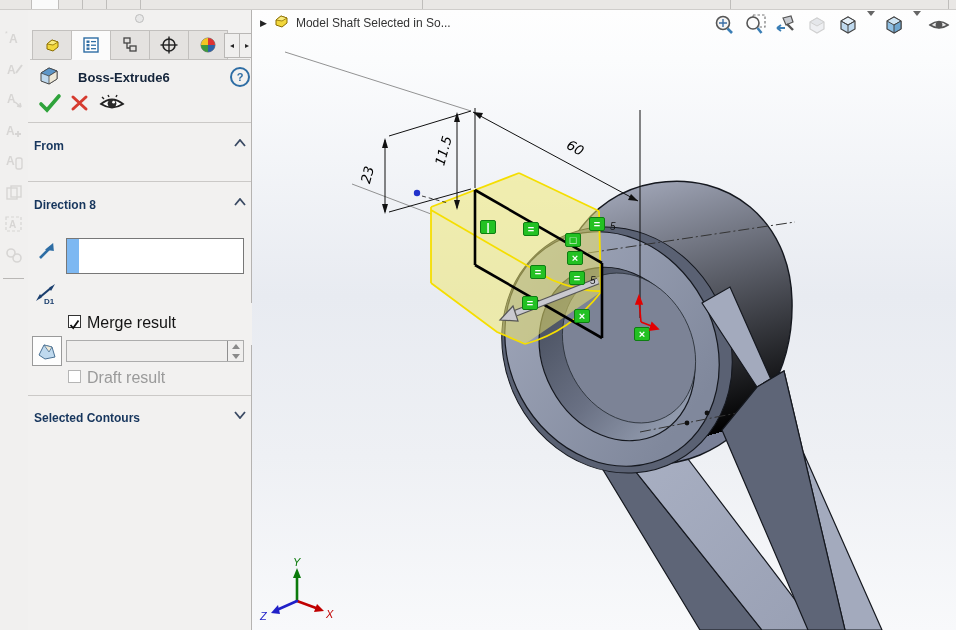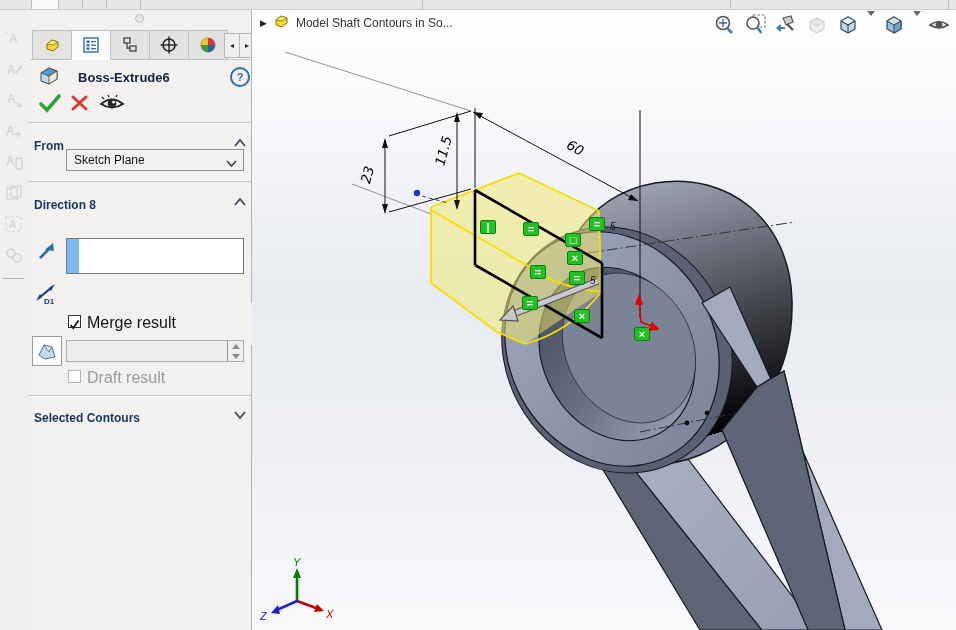--- a/index.html
+++ b/index.html
@@ -213,26 +213,20 @@
         </svg>
     </div>
 
     <div class="divider" style="top:112px"></div>
 
     <div class="abs sec-h" style="left:6px;top:120px">From</div>
     <div class="abs" style="left:206px;top:123px">
       <svg width="12" height="8">
           <polyline points="1,7 6,1 11,7" fill="none" stroke="#3A4A63" stroke-width="1.8"></polyline>
         </svg>
-    </div>
-    <div class="combo" style="top:139px">
-      <span>Sketch Plane</span>
-      <span class="chev"><svg width="11" height="8">
-            <polyline points="1,1 5.5,6 10,1" fill="none" stroke="#444" stroke-width="1.6"></polyline>
-          </svg></span>
     </div>
 
     <div class="divider" style="top:171px"></div>
 
     <div class="abs sec-h" style="left:6px;top:179px">Direction 8</div>
     <div class="abs" style="left:206px;top:182px">
       <svg width="12" height="8">
           <polyline points="1,7 6,1 11,7" fill="none" stroke="#3A4A63" stroke-width="1.8"></polyline>
         </svg>
     </div>
@@ -455,21 +449,21 @@
 
     
     <div id="flyout">
       <span style="font-size:9px;color:#222">▶</span>
       <span>
         <svg width="17" height="16">
             <polygon points="3,7 8,3 14,5 14,10 9,14 3,12" fill="#F2D73C" stroke="#8A6D00" stroke-width="1"></polygon>
             <polygon points="3,7 8,3 14,5 9,8" fill="#F8EA7E" stroke="#8A6D00" stroke-width=".8"></polygon>
           </svg>
       </span>
-      <span>Model Shaft Contours in So...</span>
+      <span>Model Shaft Selected in So...</span>
     </div>
 
     
     <div id="hud">
       <span class="hicon">
         <svg width="22" height="22">
             <circle cx="10" cy="9" r="6.5" fill="#F4F4F4" stroke="#555" stroke-width="1.6"></circle>
             <path d="M10,5 v8 M6,9 h8" stroke="#3A6EA5" stroke-width="1.4"></path>
             <path d="M14.5,14.5 L19,19" stroke="#3A7EB5" stroke-width="2.6"></path>
           </svg>

